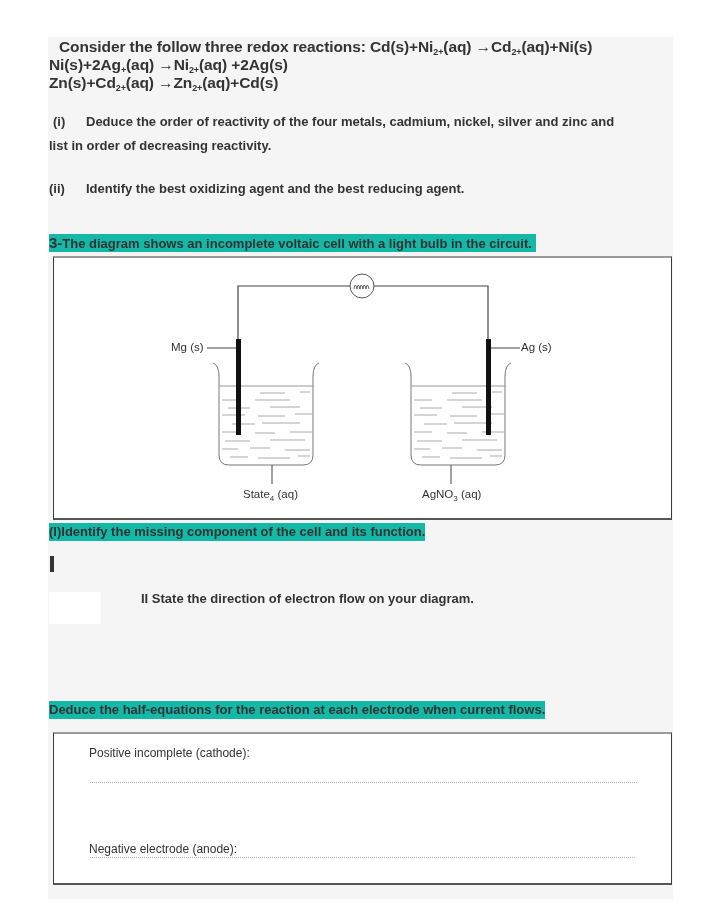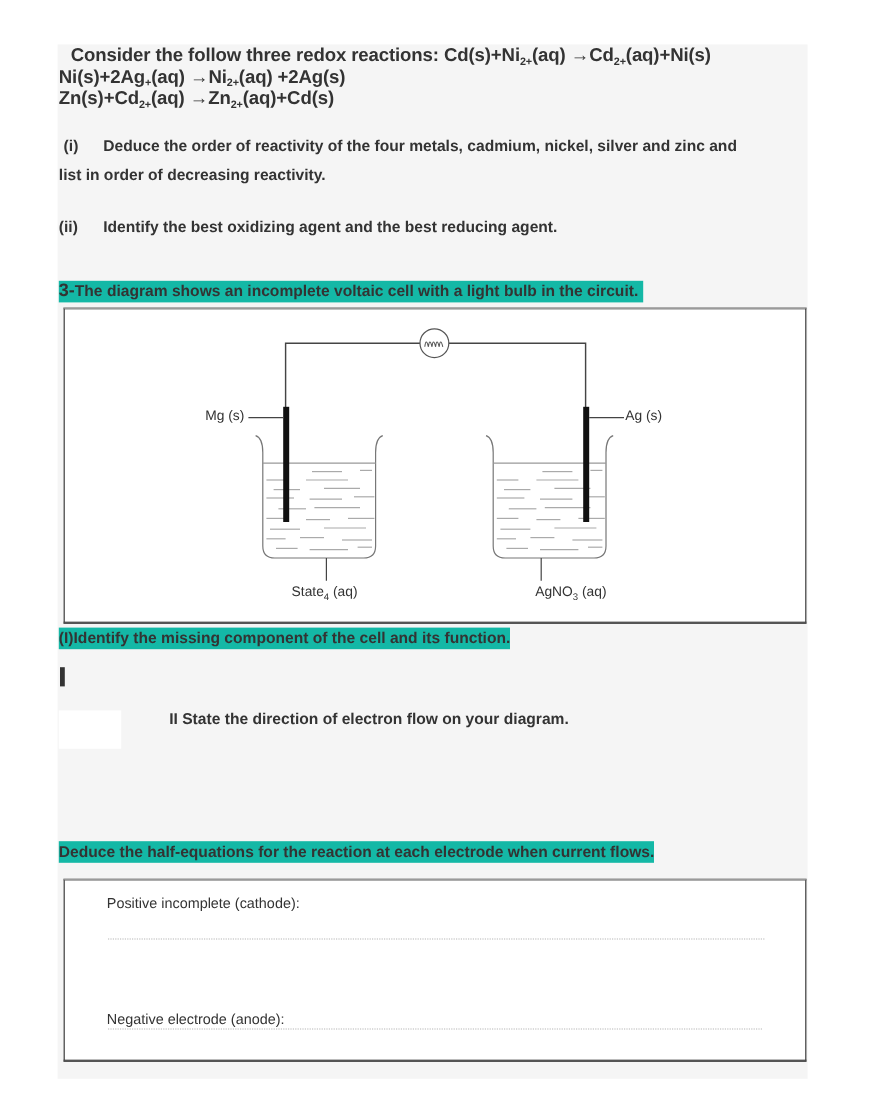--- a/index.html
+++ b/index.html
@@ -124,21 +124,21 @@
 
   <rect x="486" y="339" width="5" height="96" fill="#111"></rect>
   <line x1="491" y1="348" x2="520" y2="348" stroke="#444" stroke-width="1"></line>
 </svg>
 
 <div class="abs label-small" style="left:171px; top:341px;">Mg (s)</div>
 <div class="abs label-small" style="left:521px; top:341px;">Ag (s)</div>
 <div class="abs label-small" style="left:243px; top:488px; white-space:nowrap;">
   <span>State</span><sub style="font-size:8px">4</sub><span> (aq)</span>
 </div>
-<div class="abs label-small" style="left:446px; top:488px; white-space:nowrap;text-align:center;">
+<div class="abs label-small" style="left:422px; top:488px; white-space:nowrap;text-align:center;">
   <span>AgNO</span><sub style="font-size:8px">3</sub><span> (aq)</span>
 </div>
 
 <div class="abs q white-bg" style="left:49px; top:523px; white-space:nowrap; padding:1px 0;">(I)Identify the missing component of the cell and its function.</div>
 <div class="cursor-bar"></div>
 
 <div class="white-rect"></div>
 <div class="abs q" style="left:101px; top:591px; white-space:nowrap;margin-left:40px;">II State the direction of electron flow on your diagram.</div>
 
 <div class="abs q white-bg" style="left:49px; top:701px; white-space:nowrap; padding:1px 0;">Deduce the half-equations for the reaction at each electrode when current flows.</div>

